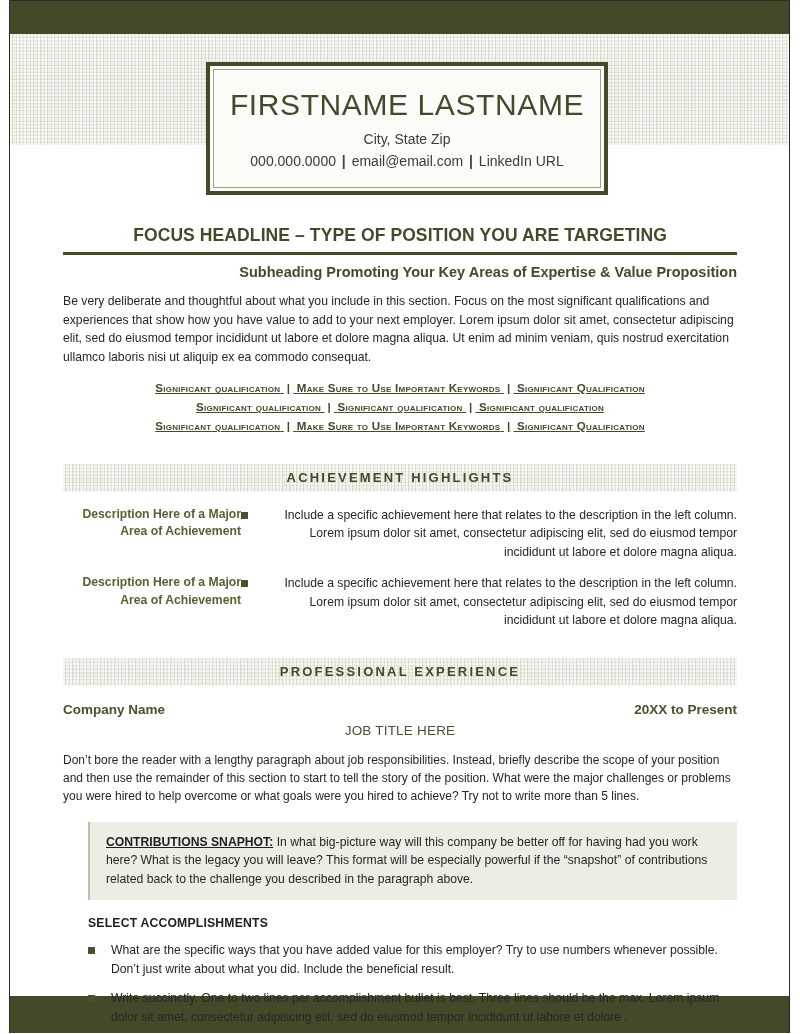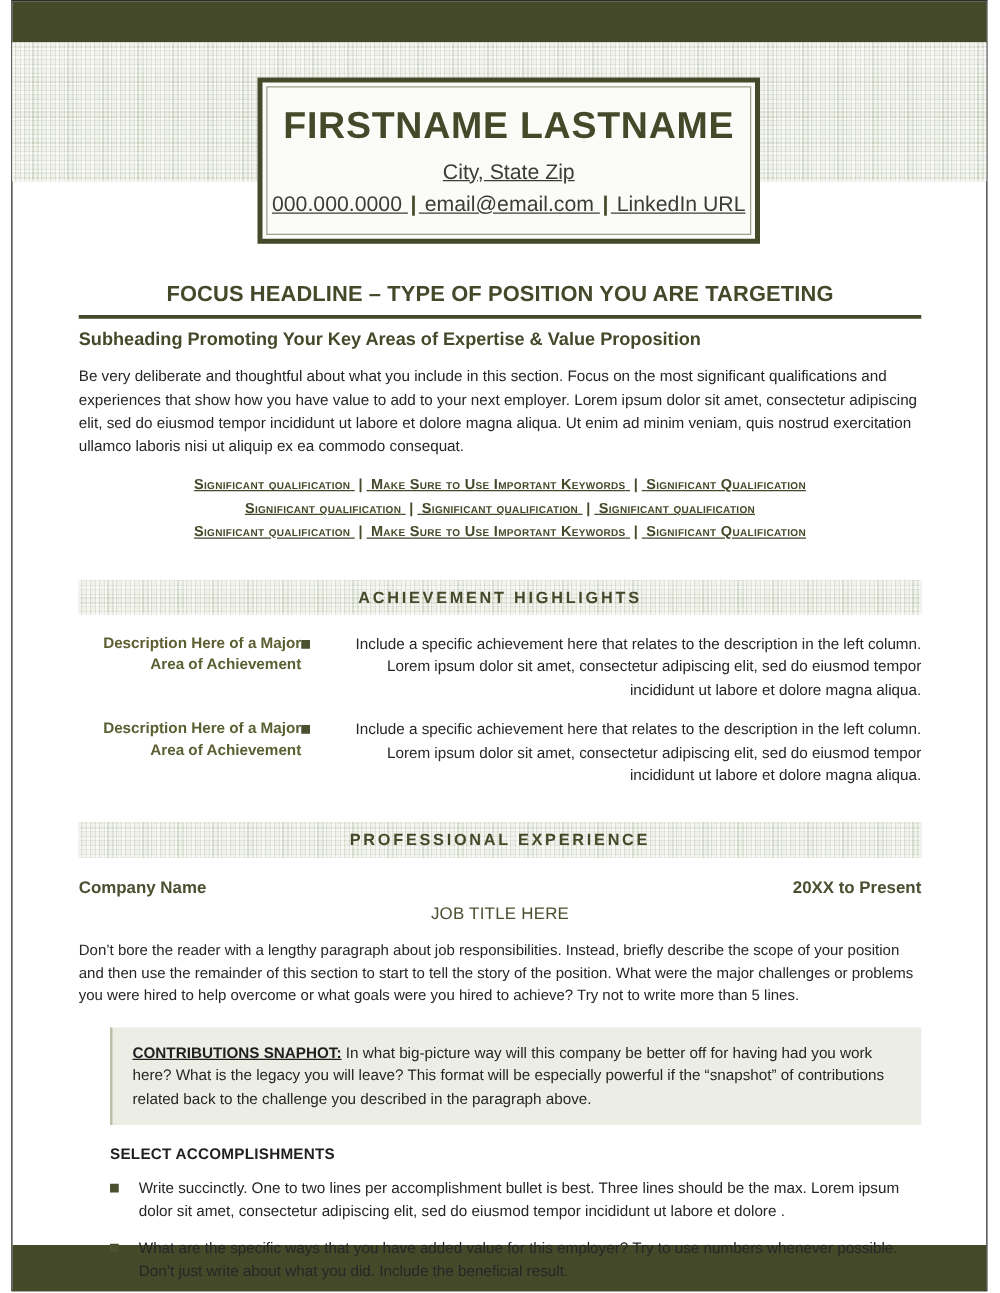--- a/index.html
+++ b/index.html
@@ -92,33 +92,32 @@
     border: 1px solid #9aa089;
     background: #fbfcf7;
     display: flex;
     flex-direction: column;
     align-items: center;
     justify-content: center;
     padding-top: 4px;
   }
   .fullname {
     font-size: 30px;
-    font-weight: bold;
+    font-weight: normal;
     color: #44492a;
     letter-spacing: 0.6px;
     line-height: 1.1;
     margin-bottom: 8px;
     white-space: nowrap;
   }
   .contact-line {
-    font-size: 17px;
+    font-size: 14px;
     color: #3c3c36;
     line-height: 1.55;
     white-space: nowrap;
-    text-decoration: underline;
   }
   .contact-line .sep {
     color: #44492a;
     font-weight: bold;
     padding: 0 2px;
   }
 
   
   .content {
     position: absolute;
@@ -134,21 +133,21 @@
     color: #44492a;
     letter-spacing: 0.1px;
   }
   .headline-rule {
     margin: 6px 63px 0 63px;
     height: 3px;
     background: #44492a;
   }
   .subheading {
     margin: 9px 63px 0 63px;
-    text-align: left;
+    text-align: right;
     font-size: 14.5px;
     font-weight: bold;
     color: #44492a;
   }
   .summary {
     margin: 12px 63px 0 63px;
     font-size: 12.2px;
     line-height: 1.52;
     color: #262626;
     text-align: left;
@@ -374,23 +373,23 @@
     <div class="snapshot">
       <b>CONTRIBUTIONS SNAPHOT:</b>
       <span>In what big-picture way will this company be better off for having had you work here? What is the legacy you will leave? This format will be especially powerful if the “snapshot” of contributions related back to the challenge you described in the paragraph above.</span>
     </div>
 
     <div class="accomp-title">SELECT ACCOMPLISHMENTS</div>
 
     <div class="accomp-list">
       <div class="accomp-item">
         <span class="sq-bullet"></span>
-        <span class="accomp-text">Write succinctly. One to two lines per accomplishment bullet is best. Three lines should be the max. Lorem ipsum dolor sit amet, consectetur adipiscing elit, sed do eiusmod tempor incididunt ut labore et dolore .</span>
+        <span class="accomp-text">What are the specific ways that you have added value for this employer? Try to use numbers whenever possible. Don’t just write about what you did. Include the beneficial result.</span>
       </div>
       <div class="accomp-item">
         <span class="sq-bullet"></span>
-        <span class="accomp-text">What are the specific ways that you have added value for this employer? Try to use numbers whenever possible. Don’t just write about what you did. Include the beneficial result.</span>
+        <span class="accomp-text">Write succinctly. One to two lines per accomplishment bullet is best. Three lines should be the max. Lorem ipsum dolor sit amet, consectetur adipiscing elit, sed do eiusmod tempor incididunt ut labore et dolore .</span>
       </div>
 
     </div>
 
   </div>
 </div>
 
 </body></html>

